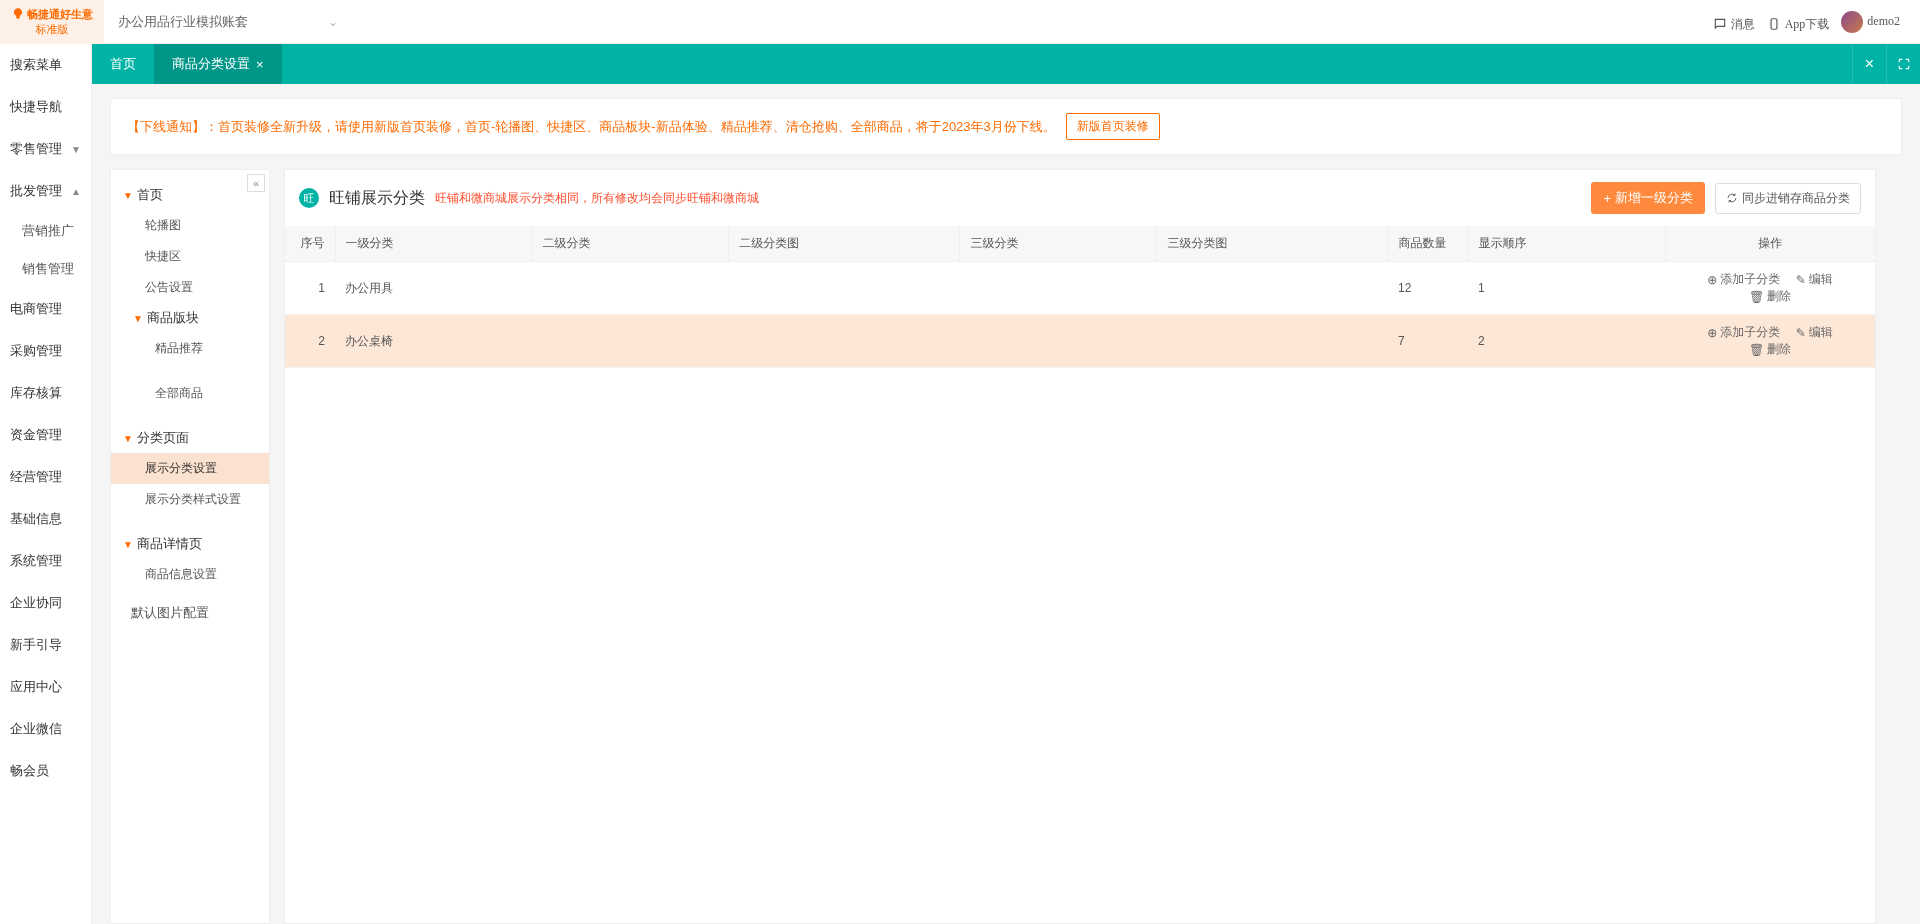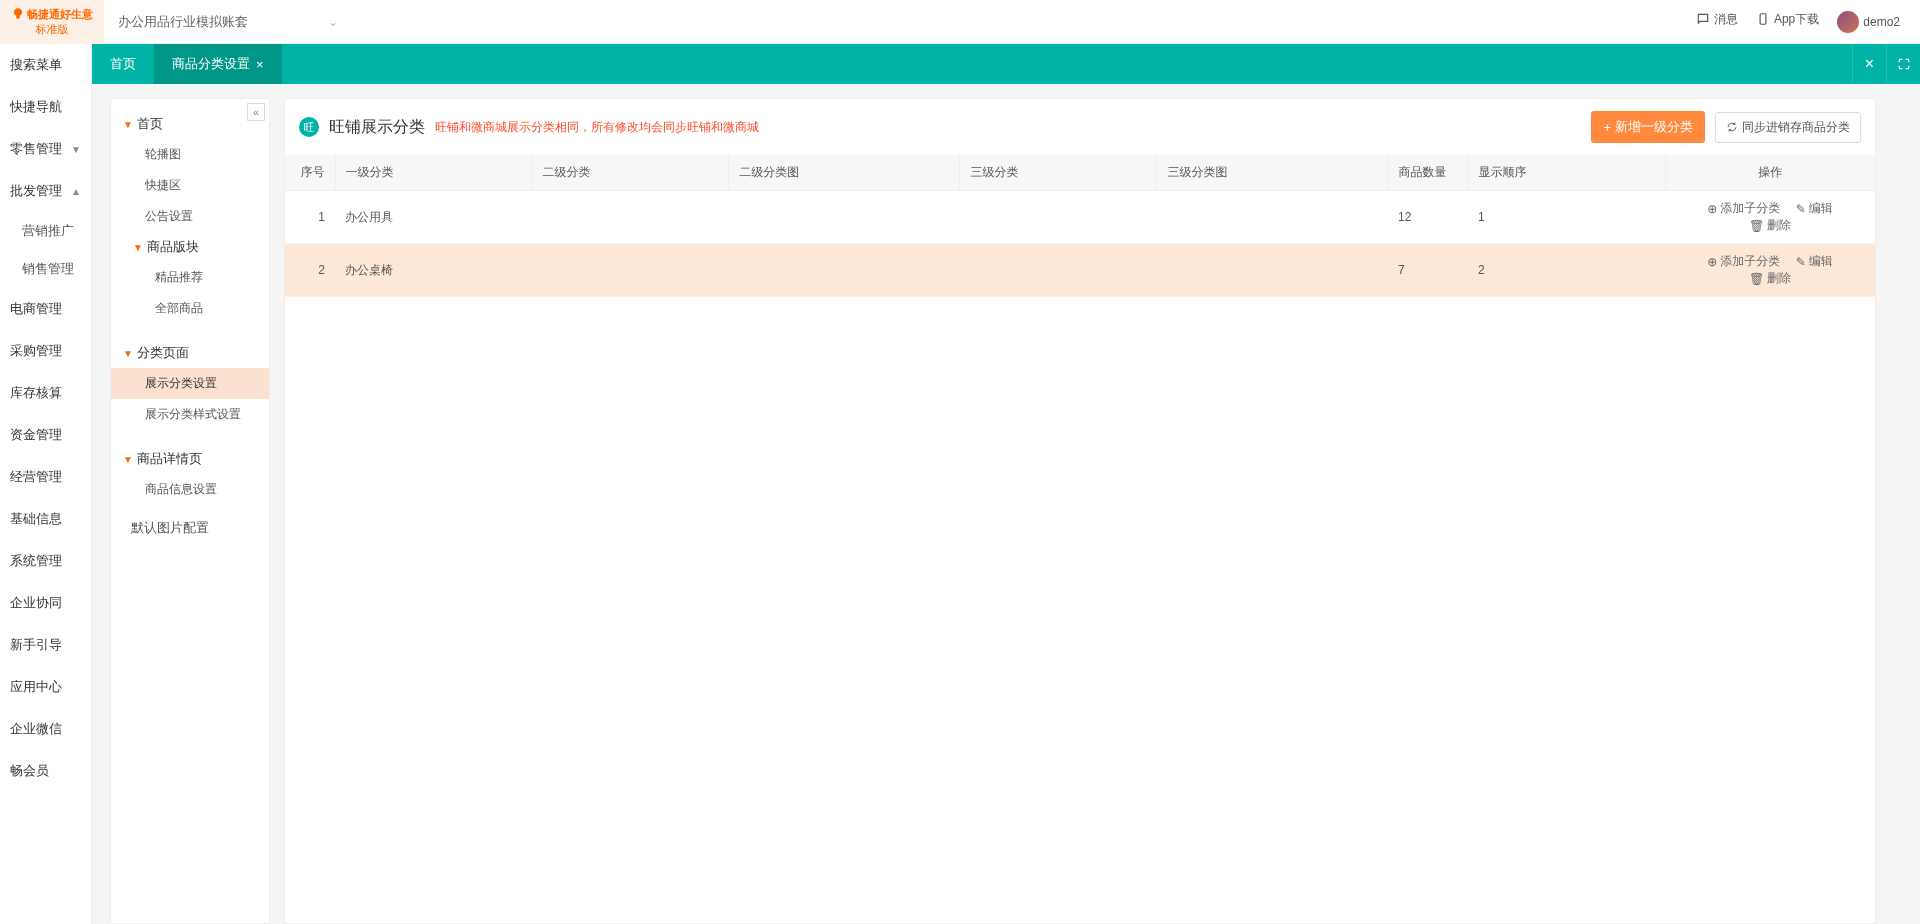--- a/index.html
+++ b/index.html
@@ -6,21 +6,21 @@
 body { font-family: "Microsoft YaHei", Arial, sans-serif; font-size: 13px; color: #333; background: #f5f5f5; overflow: hidden; }
 .app { display: flex; flex-direction: column; height: 100vh; }
 
 
 .top-header { display: flex; align-items: center; height: 44px; background: #fff; border-bottom: 1px solid #eee; }
 .brand { display: flex; flex-direction: column; align-items: center; justify-content: center; width: 104px; height: 44px; background: #fdf0e6; }
 .brand-logo { display: flex; align-items: center; gap: 2px; font-size: 11px; color: #ff6a00; font-weight: bold; }
 .brand-edition { font-size: 11px; color: #ff6a00; }
 .account-select { margin-left: 14px; font-size: 13px; color: #666; display: flex; align-items: center; gap: 80px; }
 .account-select .chev { color: #bbb; font-size: 12px; }
-.top-right { margin-left: auto; display: flex; align-items: flex-start; gap: 18px; padding-right: 20px; }
+.top-right { margin-left: auto; display: flex; align-items: flex-end; gap: 12px; padding-right: 20px; font-family: Liberation Serif, serif; }
 .top-link { display: flex; align-items: center; gap: 4px; font-size: 12px; color: #555; cursor: pointer; }
 .avatar { width: 22px; height: 22px; border-radius: 50%; background: linear-gradient(135deg, #8b4a8b, #c97a4a); }
 .user-label { font-size: 12px; color: #555; }
 
 
 .body { display: flex; flex: 1; overflow: hidden; }
 
 
 .left-nav { width: 92px; background: #fff; border-right: 1px solid #eee; overflow-y: auto; }
 .left-nav .nav-item { padding: 12px 10px; font-size: 13px; color: #333; cursor: pointer; display: flex; align-items: center; justify-content: space-between; }
@@ -195,41 +195,47 @@
             <svg class="ic14" viewBox="0 0 24 24">
                 <path fill="none" stroke="#fff" stroke-width="2" d="M4 9V4h5M20 9V4h-5M4 15v5h5M20 15v5h-5"></path>
               </svg>
           </div>
         </div>
       </div>
 
       <div class="content">
 
 
+        <div class="notice-wrap">
+          <div class="notice">
+            <span class="notice-text">【下线通知】：首页装修全新升级，请使用新版首页装修，首页-轮播图、快捷区、商品板块-新品体验、精品推荐、清仓抢购、全部商品，将于2023年3月份下线。</span>
+            <button class="notice-btn">新版首页装修</button>
+          </div>
+        </div>
 
         <div class="panel">
 
           <div class="side-tree">
             <div class="collapse-handle">
               <span>«</span>
             </div>
             <div class="tree-group">
               <div class="tree-header">
                   <span class="tri">▼</span>
                   <span>首页</span>
                 </div>
               <div class="tree-child">轮播图</div>
               <div class="tree-child">快捷区</div>
               <div class="tree-child">公告设置</div>
               <div class="tree-header" style="padding-left:22px;">
                   <span class="tri">▼</span>
                   <span>商品版块</span>
                 </div>
               <div class="tree-child" style="padding-left:44px;">精品推荐</div>
-              <div class="tree-child" style="padding-left:44px;">全部商品</div>
+              <div class="tree-child" style="padding-left:44px;margin-top:14px;">全部商品</div>
             </div>
             <div class="tree-group">
               <div class="tree-header">
                   <span class="tri">▼</span>
                   <span>分类页面</span>
                 </div>
               <div class="tree-child active">展示分类设置</div>
               <div class="tree-child">展示分类样式设置</div>
             </div>
             <div class="tree-group">

